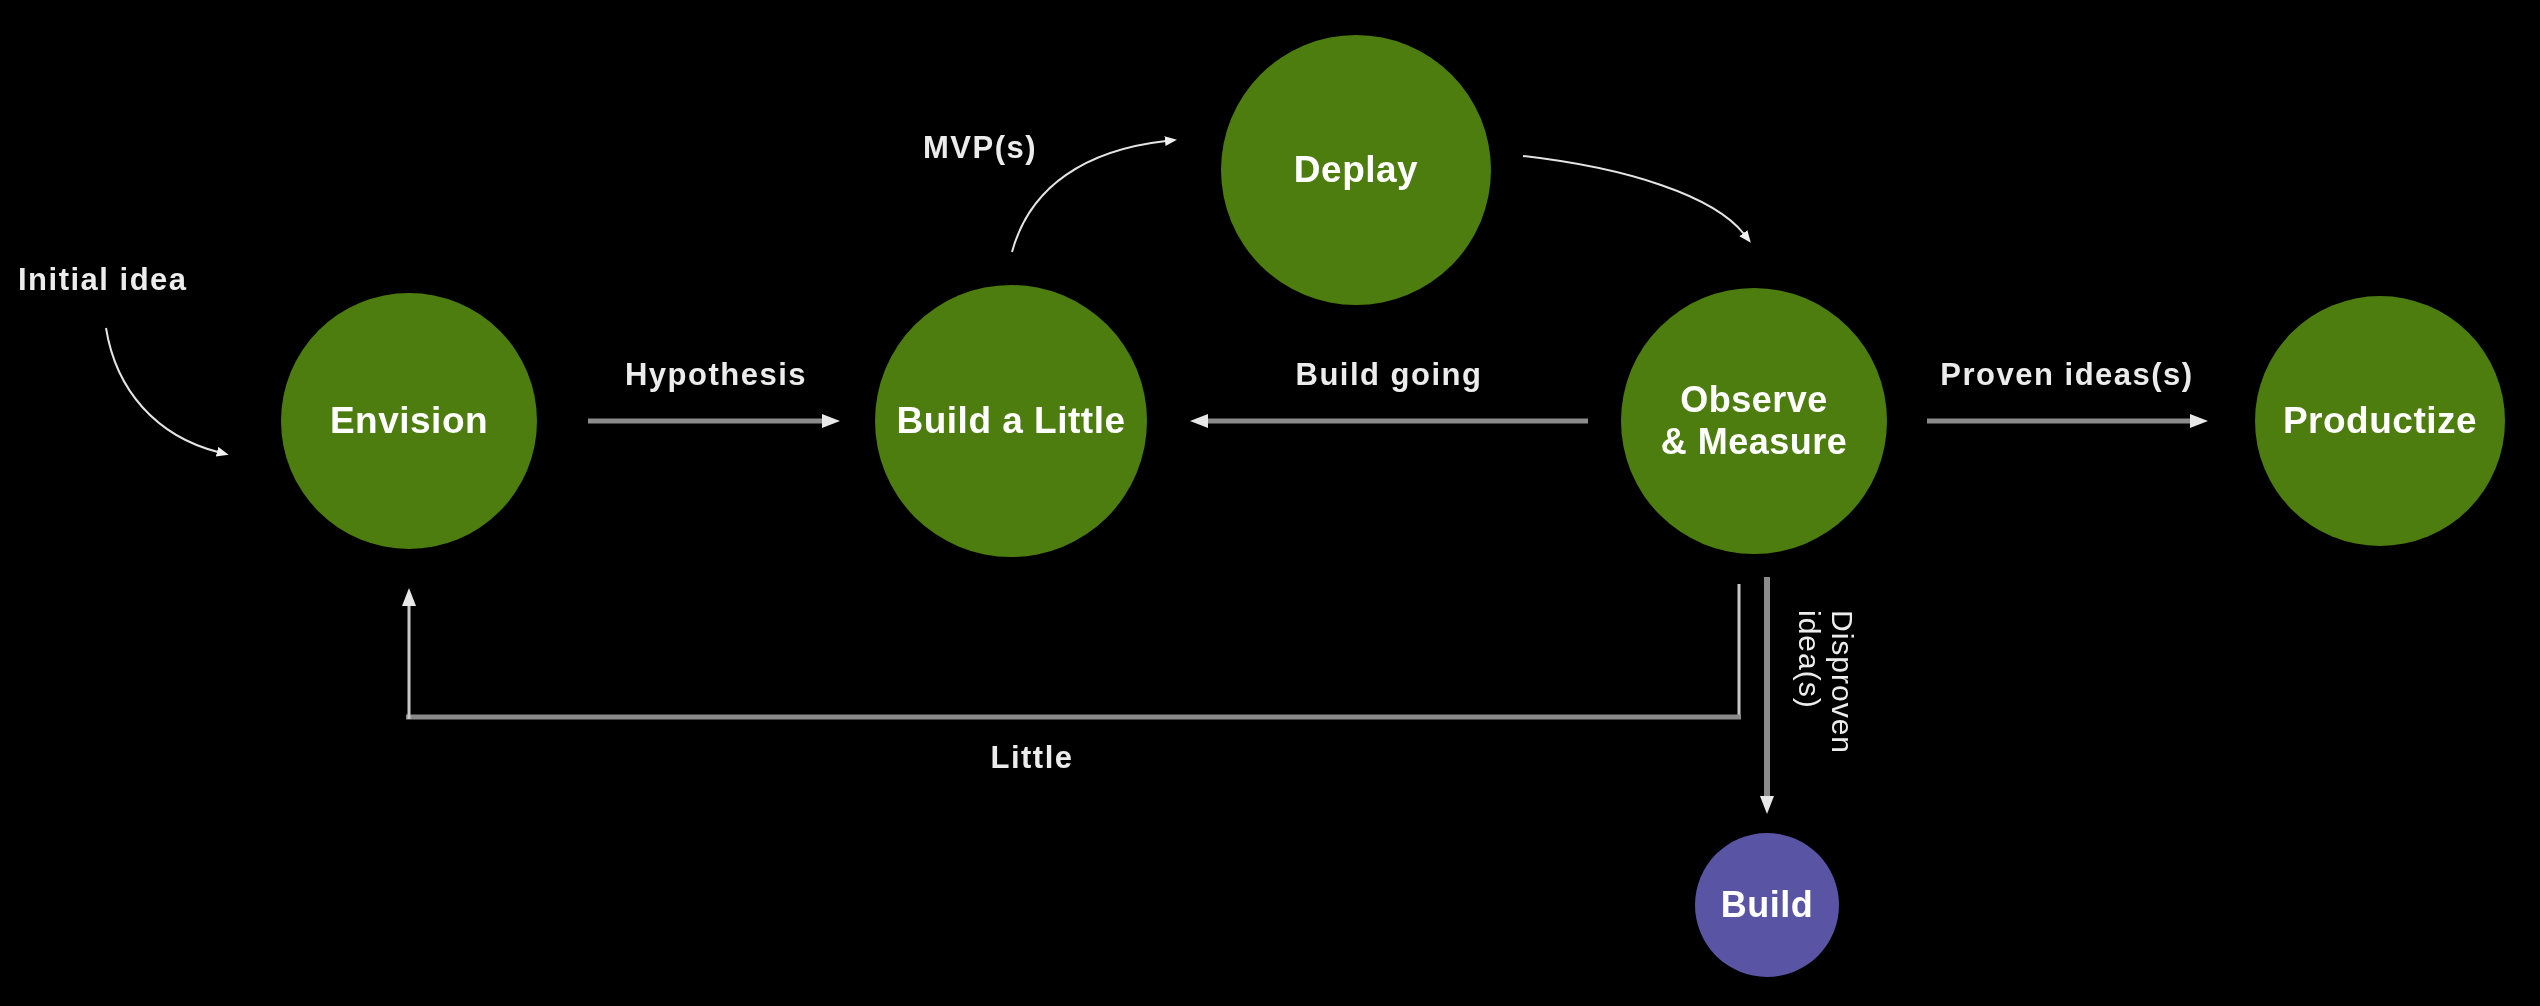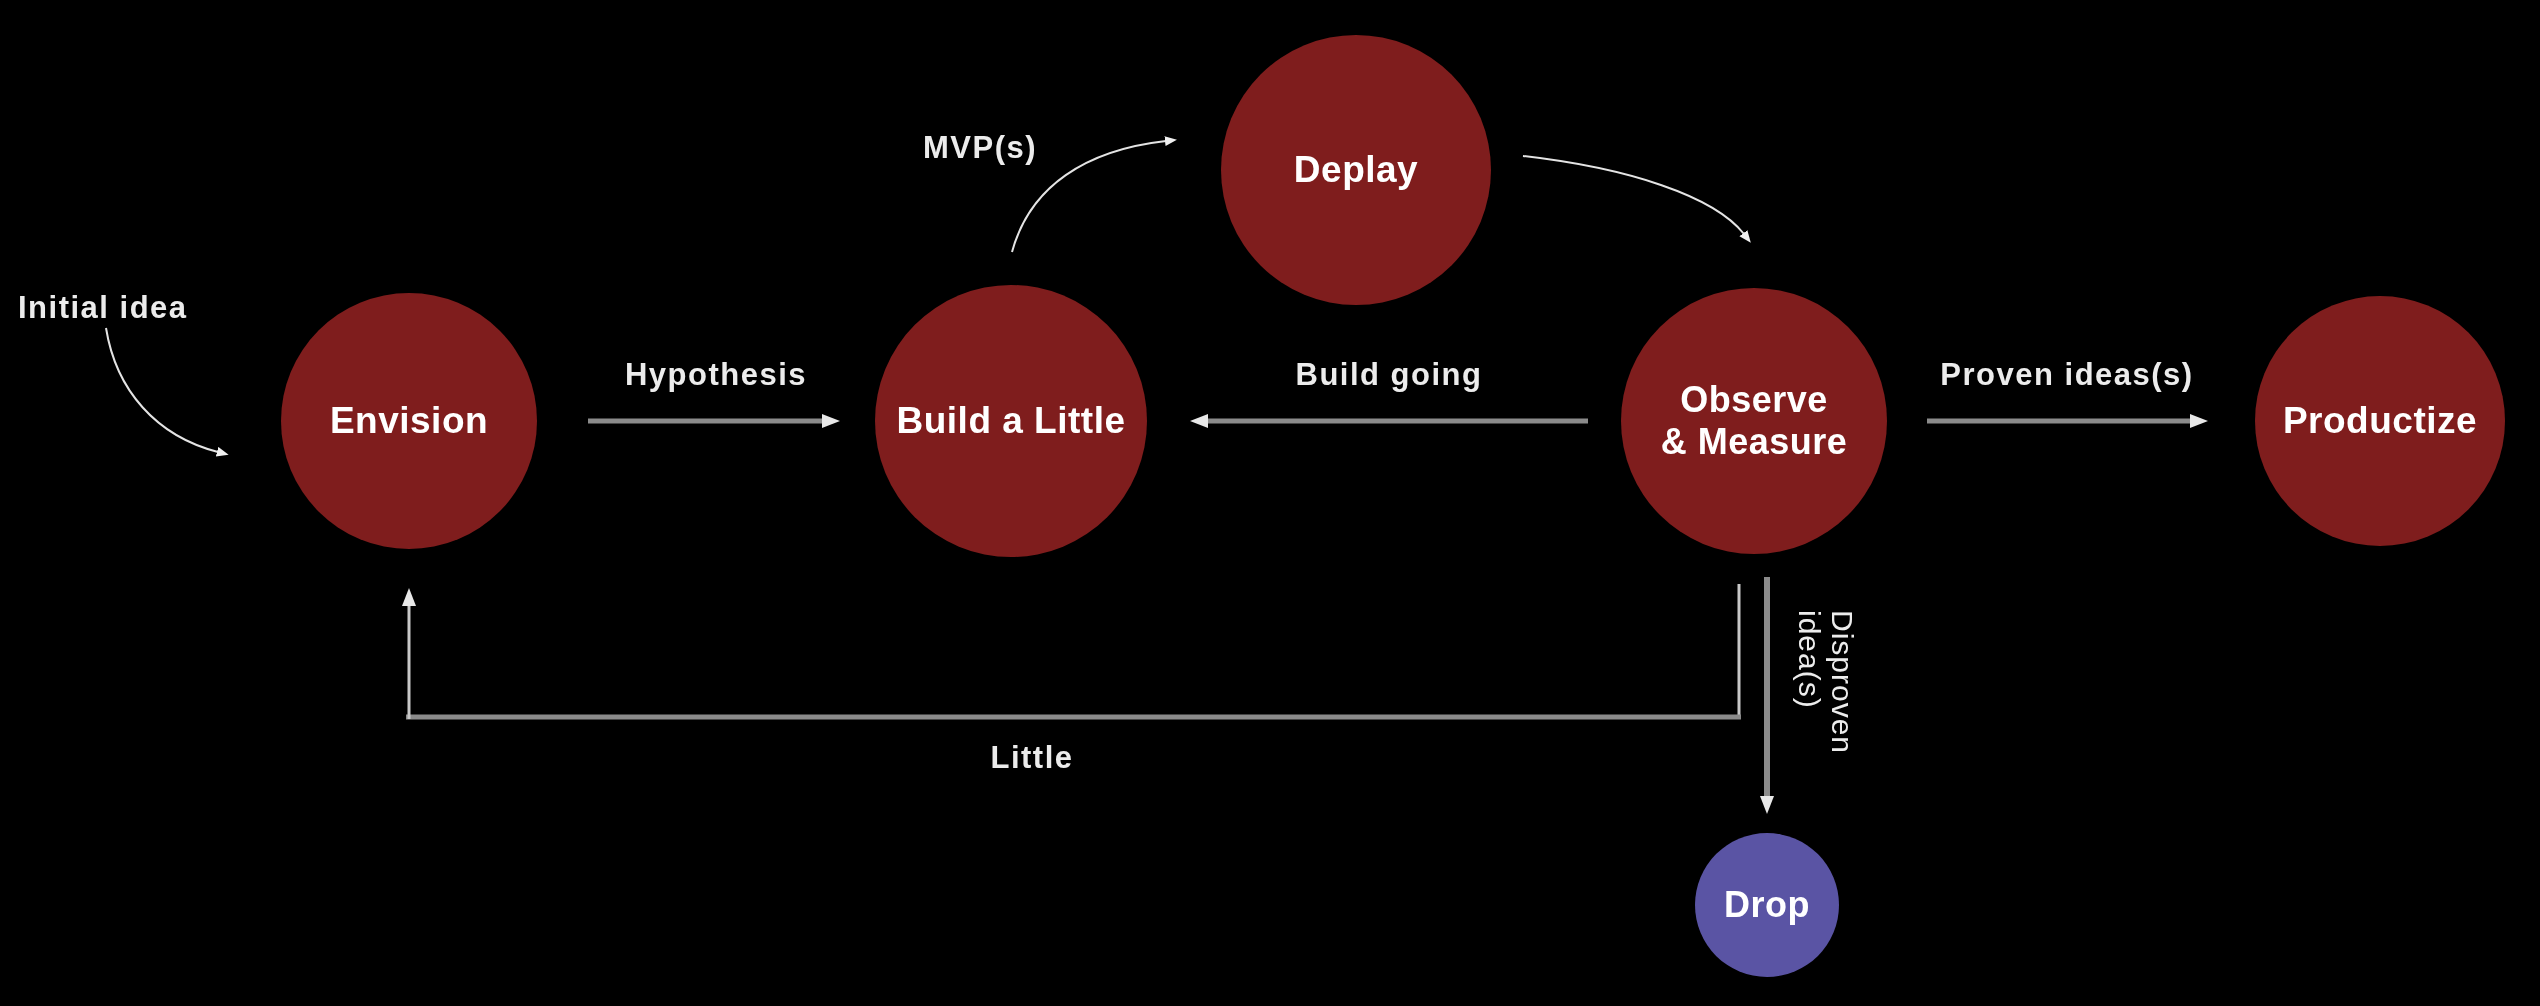--- a/index.html
+++ b/index.html
@@ -3,32 +3,32 @@
 <meta charset="utf-8">
 <style>
   html,body{margin:0;padding:0;background:#000;}
   body{width:2540px;height:1006px;overflow:hidden;}
   .stage{
     position:absolute;left:0;top:0;width:2540px;height:1006px;
     background:#000;font-family:"Liberation Sans",sans-serif;
   }
   .arrows{position:absolute;left:0;top:0;width:2540px;height:1006px;}
   .node{
-    position:absolute;border-radius:50%;background:#7f1d1d;
+    position:absolute;border-radius:50%;background:#4d7c0f;
     display:flex;flex-direction:column;align-items:center;justify-content:center;
     color:#fff;font-weight:bold;font-size:37px;line-height:44px;letter-spacing:.5px;
     text-align:center;
   }
   .node span{white-space:nowrap;display:block;}
   .node.drop{background:#5A54A4;font-size:36px;line-height:40px;}
   .edge-label{
     position:absolute;color:#ECECEC;font-size:31px;letter-spacing:1.5px;
     text-align:center;line-height:36px;white-space:nowrap;font-weight:bold;
   }
-  .edge-label.left{text-align:left;margin-top:28px;}
+  .edge-label.left{text-align:left;}
   .rotated{
     position:absolute;left:1740px;top:661px;width:170px;height:68px;
     transform:rotate(90deg);transform-origin:center;
     color:#ECECEC;font-size:30px;line-height:33px;letter-spacing:1px;
     text-align:left;white-space:nowrap;
   }
   .rotated span{display:block;}
 </style>
 </head>
 <body>
@@ -74,21 +74,21 @@
   <div class="node" style="left:1621px;top:288px;width:266px;height:266px;font-size:36px;line-height:42px;">
     <span>Observe</span>
     <span>&amp; Measure</span>
   </div>
 
   <div class="node" style="left:2255px;top:296px;width:250px;height:250px;">
     <span>Productize</span>
   </div>
 
   <div class="node drop" style="left:1695px;top:833px;width:144px;height:144px;">
-    <span>Drop</span>
+    <span>Build</span>
   </div>
 
   <div class="edge-label left" style="left:18px;top:262px;">Initial idea</div>
 
   <div class="edge-label" style="left:566px;top:357px;width:300px;">Hypothesis</div>
 
   <div class="edge-label" style="left:830px;top:130px;width:300px;">MVP(s)</div>
 
   <div class="edge-label" style="left:1239px;top:357px;width:300px;">Build going</div>
 

